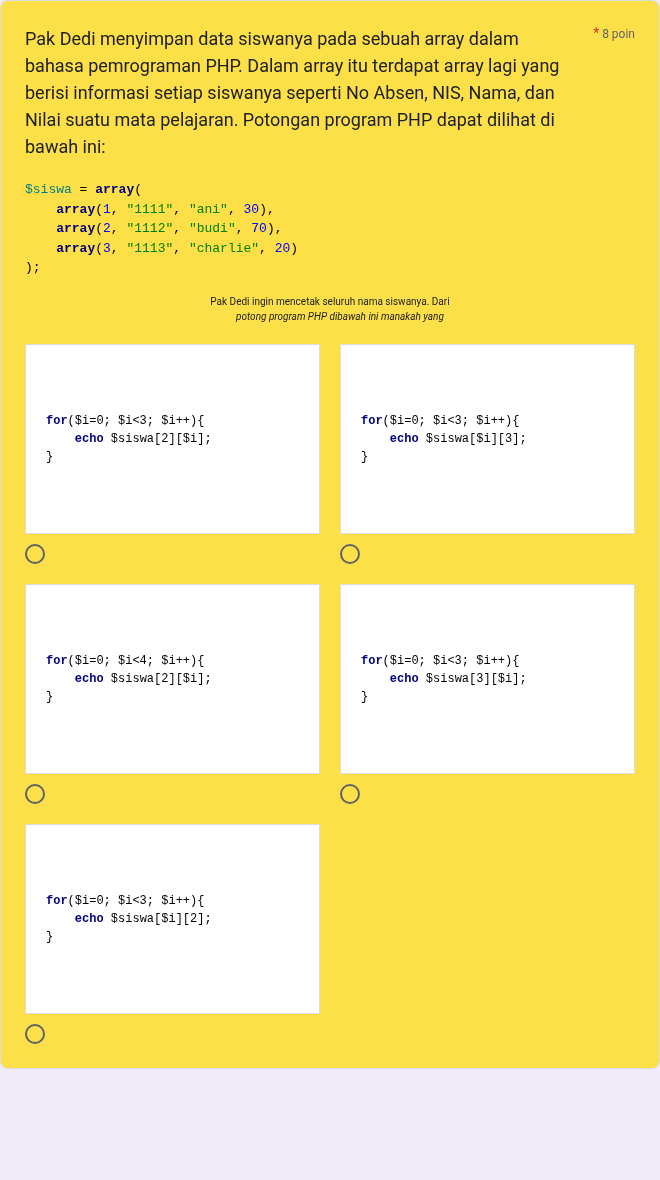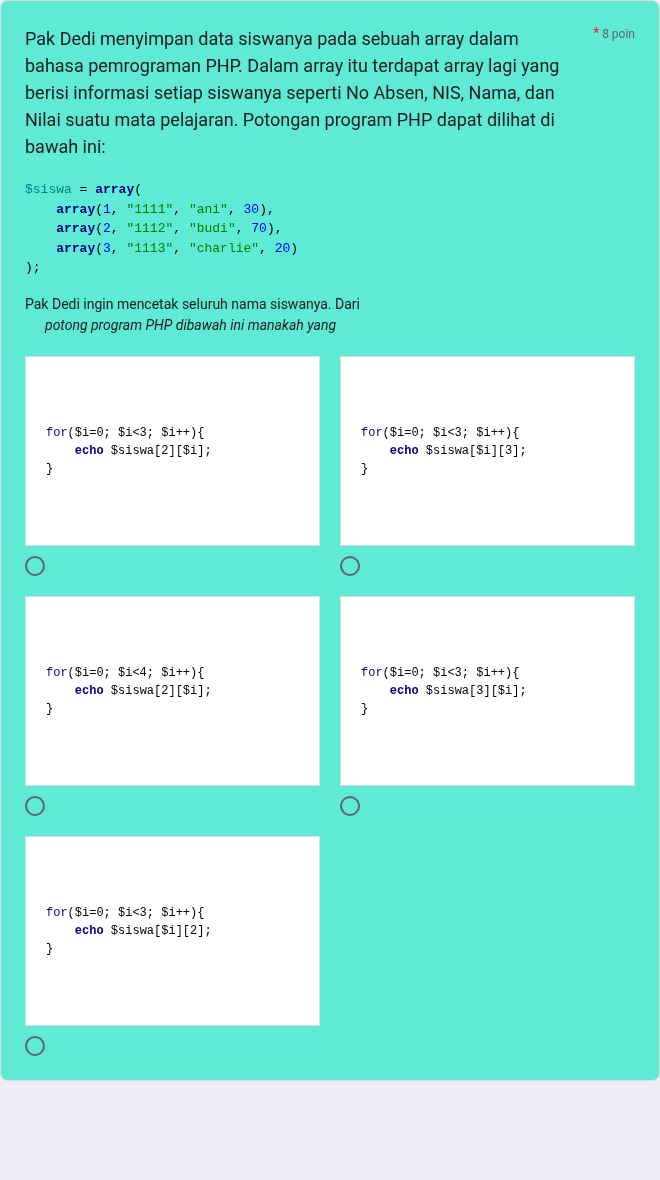--- a/index.html
+++ b/index.html
@@ -6,21 +6,21 @@
       box-sizing: border-box;
       margin: 0;
       padding: 0;
     }
     body {
       font-family: 'Google Sans', Roboto, Arial, sans-serif;
       background: #f0ebf8;
       padding: 0;
     }
     .card {
-      background: #5eead4;
+      background: #fde047;
       border: 1px solid #dadce0;
       border-radius: 8px;
       padding: 24px;
       margin: 0;
       width: 660px;
     }
     .header-row {
       display: flex;
       justify-content: space-between;
       align-items: flex-start;
@@ -46,27 +46,27 @@
       font-family: 'Courier New', monospace;
       font-size: 13px;
       margin-top: 20px;
       line-height: 1.5;
       white-space: pre;
     }
     .kw-var { color: #008080; }
     .kw-array { color: #000080; font-weight: bold; }
     .kw-num { color: #0000ff; }
     .kw-str { color: #008000; }
-    .kw-for { color: #000080; font-weight: normal; }
+    .kw-for { color: #000080; font-weight: bold; }
     .kw-echo { color: #000080; font-weight: bold; }
     .sub-question {
-      font-size: 14px;
+      font-size: 10px;
       color: #202124;
       margin-top: 16px;
-      text-align: left;
+      text-align: center;
       line-height: 1.5;
     }
     .options-grid {
       display: grid;
       grid-template-columns: 1fr 1fr;
       gap: 20px;
       margin-top: 20px;
     }
     .option-wrapper {
       display: flex;

